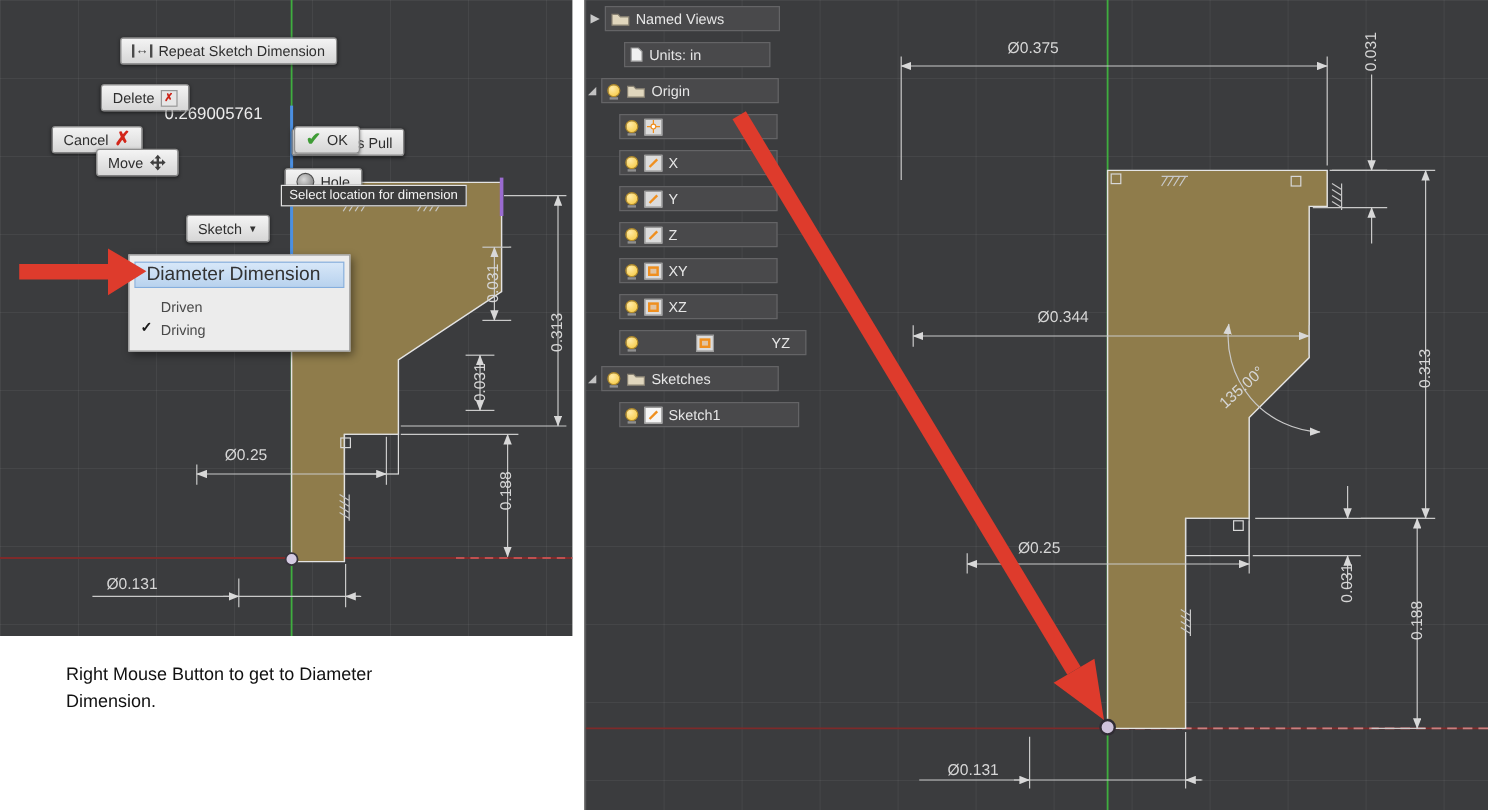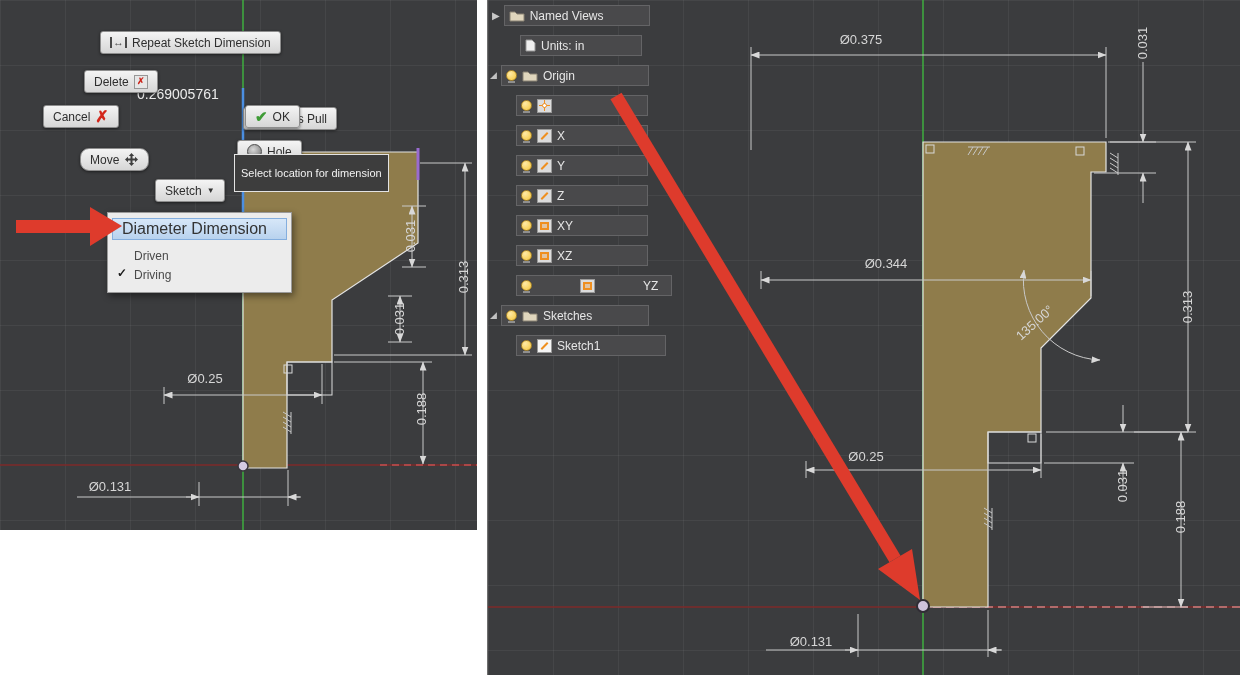--- a/index.html
+++ b/index.html
@@ -28,21 +28,21 @@
   .ic-repeat{border-left:2px solid #4a4a4a;border-right:2px solid #4a4a4a;padding:0 1px;font-size:11px;line-height:11px;color:#4a4a4a;}
   .ic-cancel{color:#d3261a;font-size:16px;font-weight:bold;line-height:16px;}
   .ic-ok{color:#3f9c36;font-size:15px;font-weight:bold;line-height:15px;}
   .ic-box{width:14px;height:14px;background:#e6e6e6;border:1px solid #979797;box-sizing:border-box;}
   .ic-del{color:#cc2218;font-size:9px;font-weight:bold;line-height:11px;}
   .ic-pp{width:13px;height:13px;background:linear-gradient(#a9c6ea,#5d86b8);border:1px solid #44628a;border-radius:2px;}
   .ic-hole{width:13px;height:13px;border-radius:50%;background:radial-gradient(circle at 40% 35%,#d8d8d8,#6f6f6f);border:1px solid #4c4c4c;}
   .ic-caret{font-size:8px;color:#333;line-height:8px;}
 
   .tooltip{position:absolute;left:234px;top:154px;background:#3d3d3d;border:1px solid #e3e3e3;
-    color:#f2f2f2;font-size:11px;padding:12px 6px;white-space:nowrap;z-index:5;}
+    color:#f2f2f2;font-size:11px;padding:2px 6px;white-space:nowrap;z-index:5;}
 
   .value-float{position:absolute;left:137px;top:86px;color:#ececec;font-size:14px;z-index:2;}
 
   .dropdown{position:absolute;left:107px;top:212px;width:183px;height:79px;background:#ececec;
     border:1px solid #9a9a9a;box-shadow:2px 3px 7px rgba(0,0,0,.45);z-index:4;}
   .dd-hl{position:absolute;left:4px;top:5px;right:4px;height:22px;background:linear-gradient(#d7e7f8,#b8d2ee);
     border:1px solid #84aede;display:flex;align-items:center;padding-left:9px;font-size:16px;color:#333;box-sizing:border-box;}
   .dd-item{position:absolute;left:26px;font-size:12px;color:#4a4a4a;white-space:nowrap;}
   .dd-check{position:absolute;left:9px;font-size:12px;font-weight:bold;color:#1a1a1a;}
 
@@ -141,21 +141,21 @@
       <span>Press Pull</span>
     </div>
     <div class="btn" style="left:43px;top:105px;">
       <span>Cancel</span>
       <span class="ic ic-cancel">✗</span>
     </div>
     <div class="btn" style="left:245px;top:105px;">
       <span class="ic ic-ok">✔</span>
       <span>OK</span>
     </div>
-    <div class="btn" style="left:80px;top:148px;border-radius:9px;">
+    <div class="btn" style="left:80px;top:124px;">
       <span>Move</span>
       <span class="ic">
         <svg width="15" height="15">
             <path d="M7.5,1 L10.2,4 H8.5 V6.5 H11 V4.8 L14,7.5 L11,10.2 V8.5 H8.5 V11 H10.2 L7.5,14 L4.8,11 H6.5 V8.5 H4 V10.2 L1,7.5 L4,4.8 V6.5 H6.5 V4 H4.8 Z" fill="#3f3f3f"></path>
           </svg>
       </span>
     </div>
     <div class="btn" style="left:237px;top:140px;">
       <span class="ic ic-hole"></span>
       <span>Hole</span>
@@ -172,20 +172,21 @@
       <div class="dd-item" style="top:36px;">Driven</div>
       <div class="dd-item" style="top:55px;">Driving</div>
       <div class="dd-check" style="top:53px;">✓</div>
     </div>
 
     <svg class="overlay" width="477" height="530">
       <polygon points="16,220 90,220 90,207 122,226 90,246 90,233 16,233" fill="#de3b2c"></polygon>
     </svg>
   </div>
 
+  <div class="caption">Right Mouse Button to get to Diameter Dimension.</div>
 
   <div class="canvas right">
     <svg class="geo" width="753" height="675">
       <defs>
         <marker id="aR" markerWidth="9" markerHeight="7" refX="8.5" refY="3.5" orient="auto-start-reverse" markerUnits="userSpaceOnUse">
           <path d="M0,0 L9,3.5 L0,7 Z" fill="#d8d8d8"></path>
         </marker>
         <g id="combR" stroke="#c8c8c8" stroke-width="1" fill="none">
           <path d="M0,0 h22 M5,0 l-5,8 M10,0 l-5,8 M15,0 l-5,8 M20,0 l-5,8"></path>
         </g>

